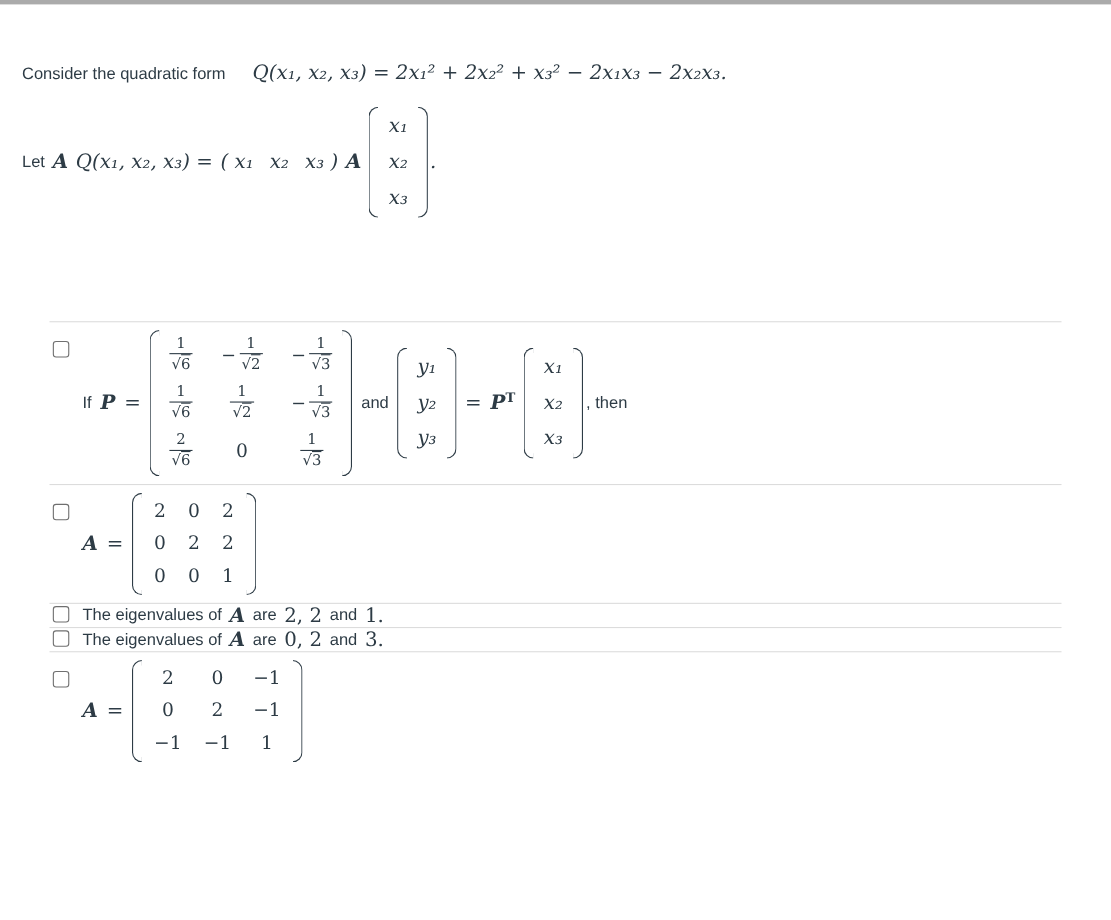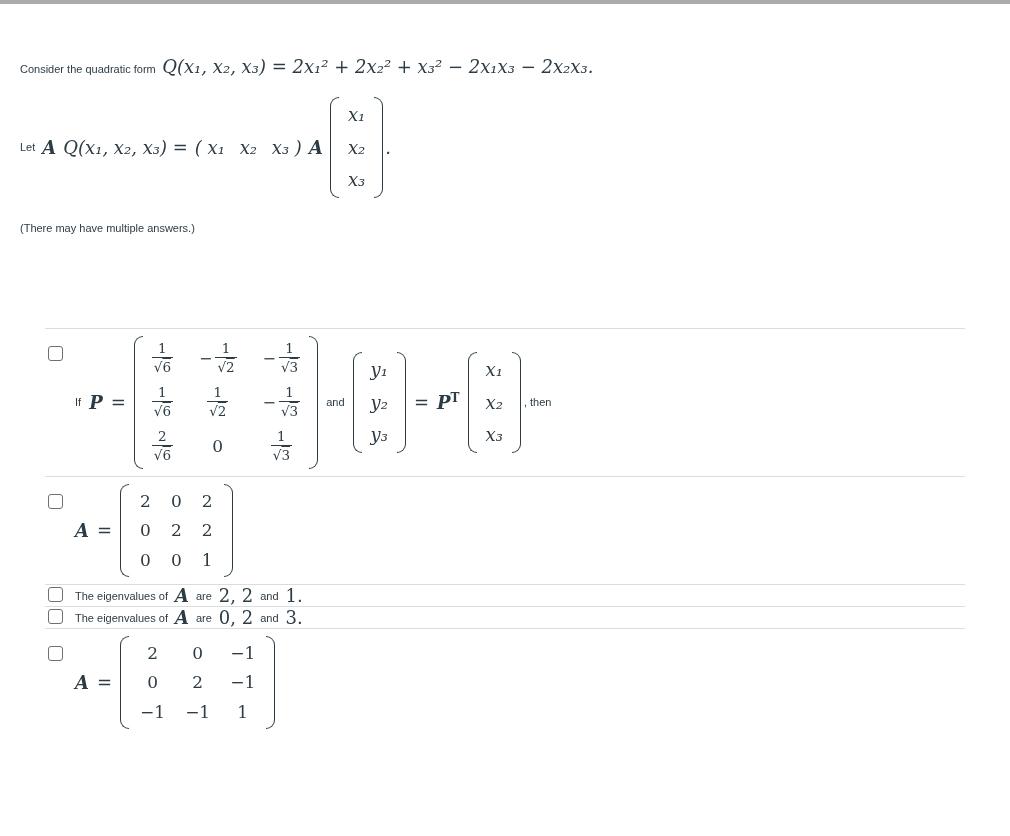--- a/index.html
+++ b/index.html
@@ -12,26 +12,26 @@
     width:1010px;height:836px;overflow:hidden;background:var(--bg);
     color:var(--text);font-family:"Liberation Sans","DejaVu Sans",sans-serif;
   }
   .top-bar{height:4px;width:100%;background:var(--topbar);}
   .content{padding:0 20px;}
   .para{margin:0;}
   .p-statement{margin-top:52px;}
   .p-definition{margin-top:20px;display:flex;align-items:center;gap:7px;flex-wrap:nowrap;}
   .p-question{margin-top:14px;}
   .p-note{margin-top:24px;font-size:16.5px;}
-  .sans{font-size:11px;}
+  .sans{font-size:15px;}
   .math{font-family:"DejaVu Serif","Liberation Serif",serif;font-style:italic;font-size:18px;}
   .math.upright{font-style:normal;}
   .bold{font-weight:700;}
   .danger{color:var(--danger);font-weight:700;}
-  .gap-l{margin-left:2px;}
+  .gap-l{margin-left:20px;}
   .tight{margin-left:-5px;}
   
   .matrix{display:inline-flex;align-items:stretch;vertical-align:middle;}
   .mx-paren{width:9px;align-self:stretch;border:1.6px solid var(--text);}
   .mx-paren.pl{border-right:none;border-radius:11px 0 0 11px;}
   .mx-paren.pr{border-left:none;border-radius:0 11px 11px 0;}
   .mx-body{display:inline-grid;align-items:center;justify-items:center;}
   .mx-cell{display:inline-flex;align-items:center;justify-content:center;
            font-family:"DejaVu Serif","Liberation Serif",serif;font-size:17px;line-height:1.2;}
   .mx-vec .mx-cell{font-style:italic;font-size:18px;}
@@ -78,21 +78,20 @@
           <span class="mx-cell">x₁</span>
           <span class="mx-cell">x₂</span>
           <span class="mx-cell">x₃</span>
         </span>
         <span class="mx-paren pr"></span>
       </span>
     <span class="math tight">.</span>
   </div>
 
 
-  <p class="para p-note sans">(There may have multiple answers.)</p>
 
   <div class="options">
 
     <div class="option">
       <span class="checkbox" role="checkbox" aria-checked="false"></span>
       <div class="opt-content">
         <span class="sans">If</span>
         <span class="math bold">P</span>
         <span class="math upright">=</span>
         <span class="matrix mx-frac">

